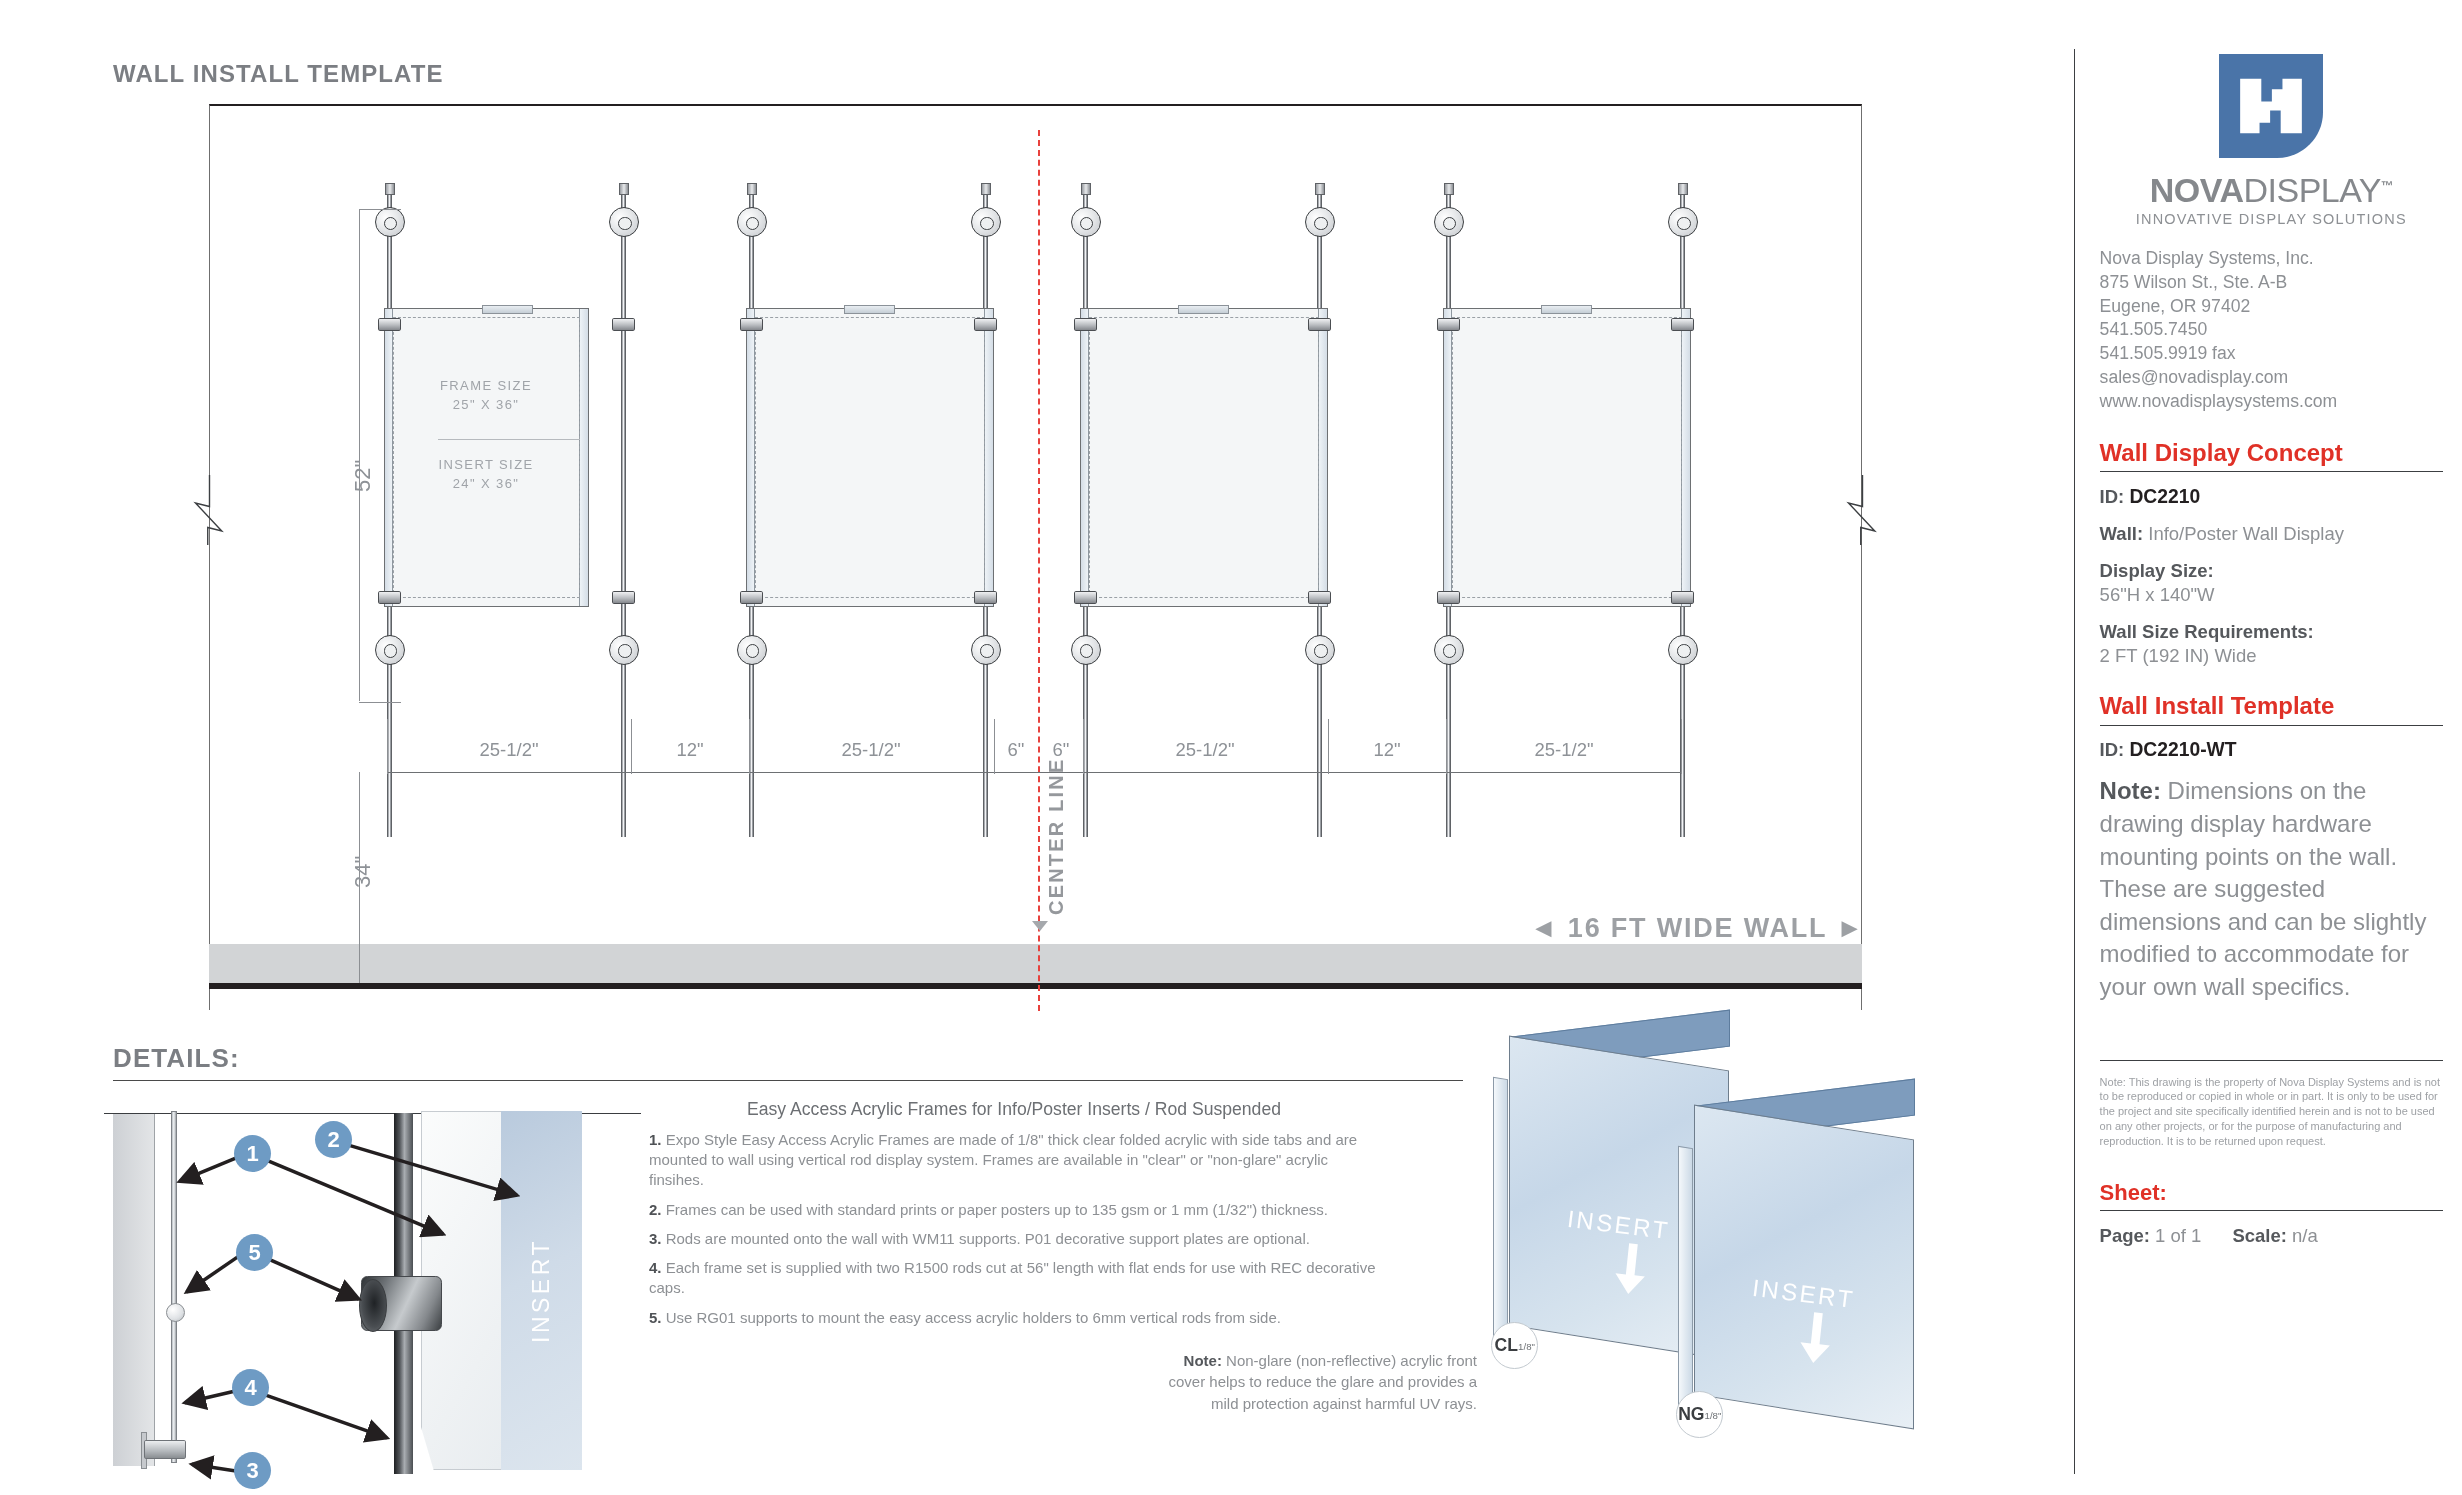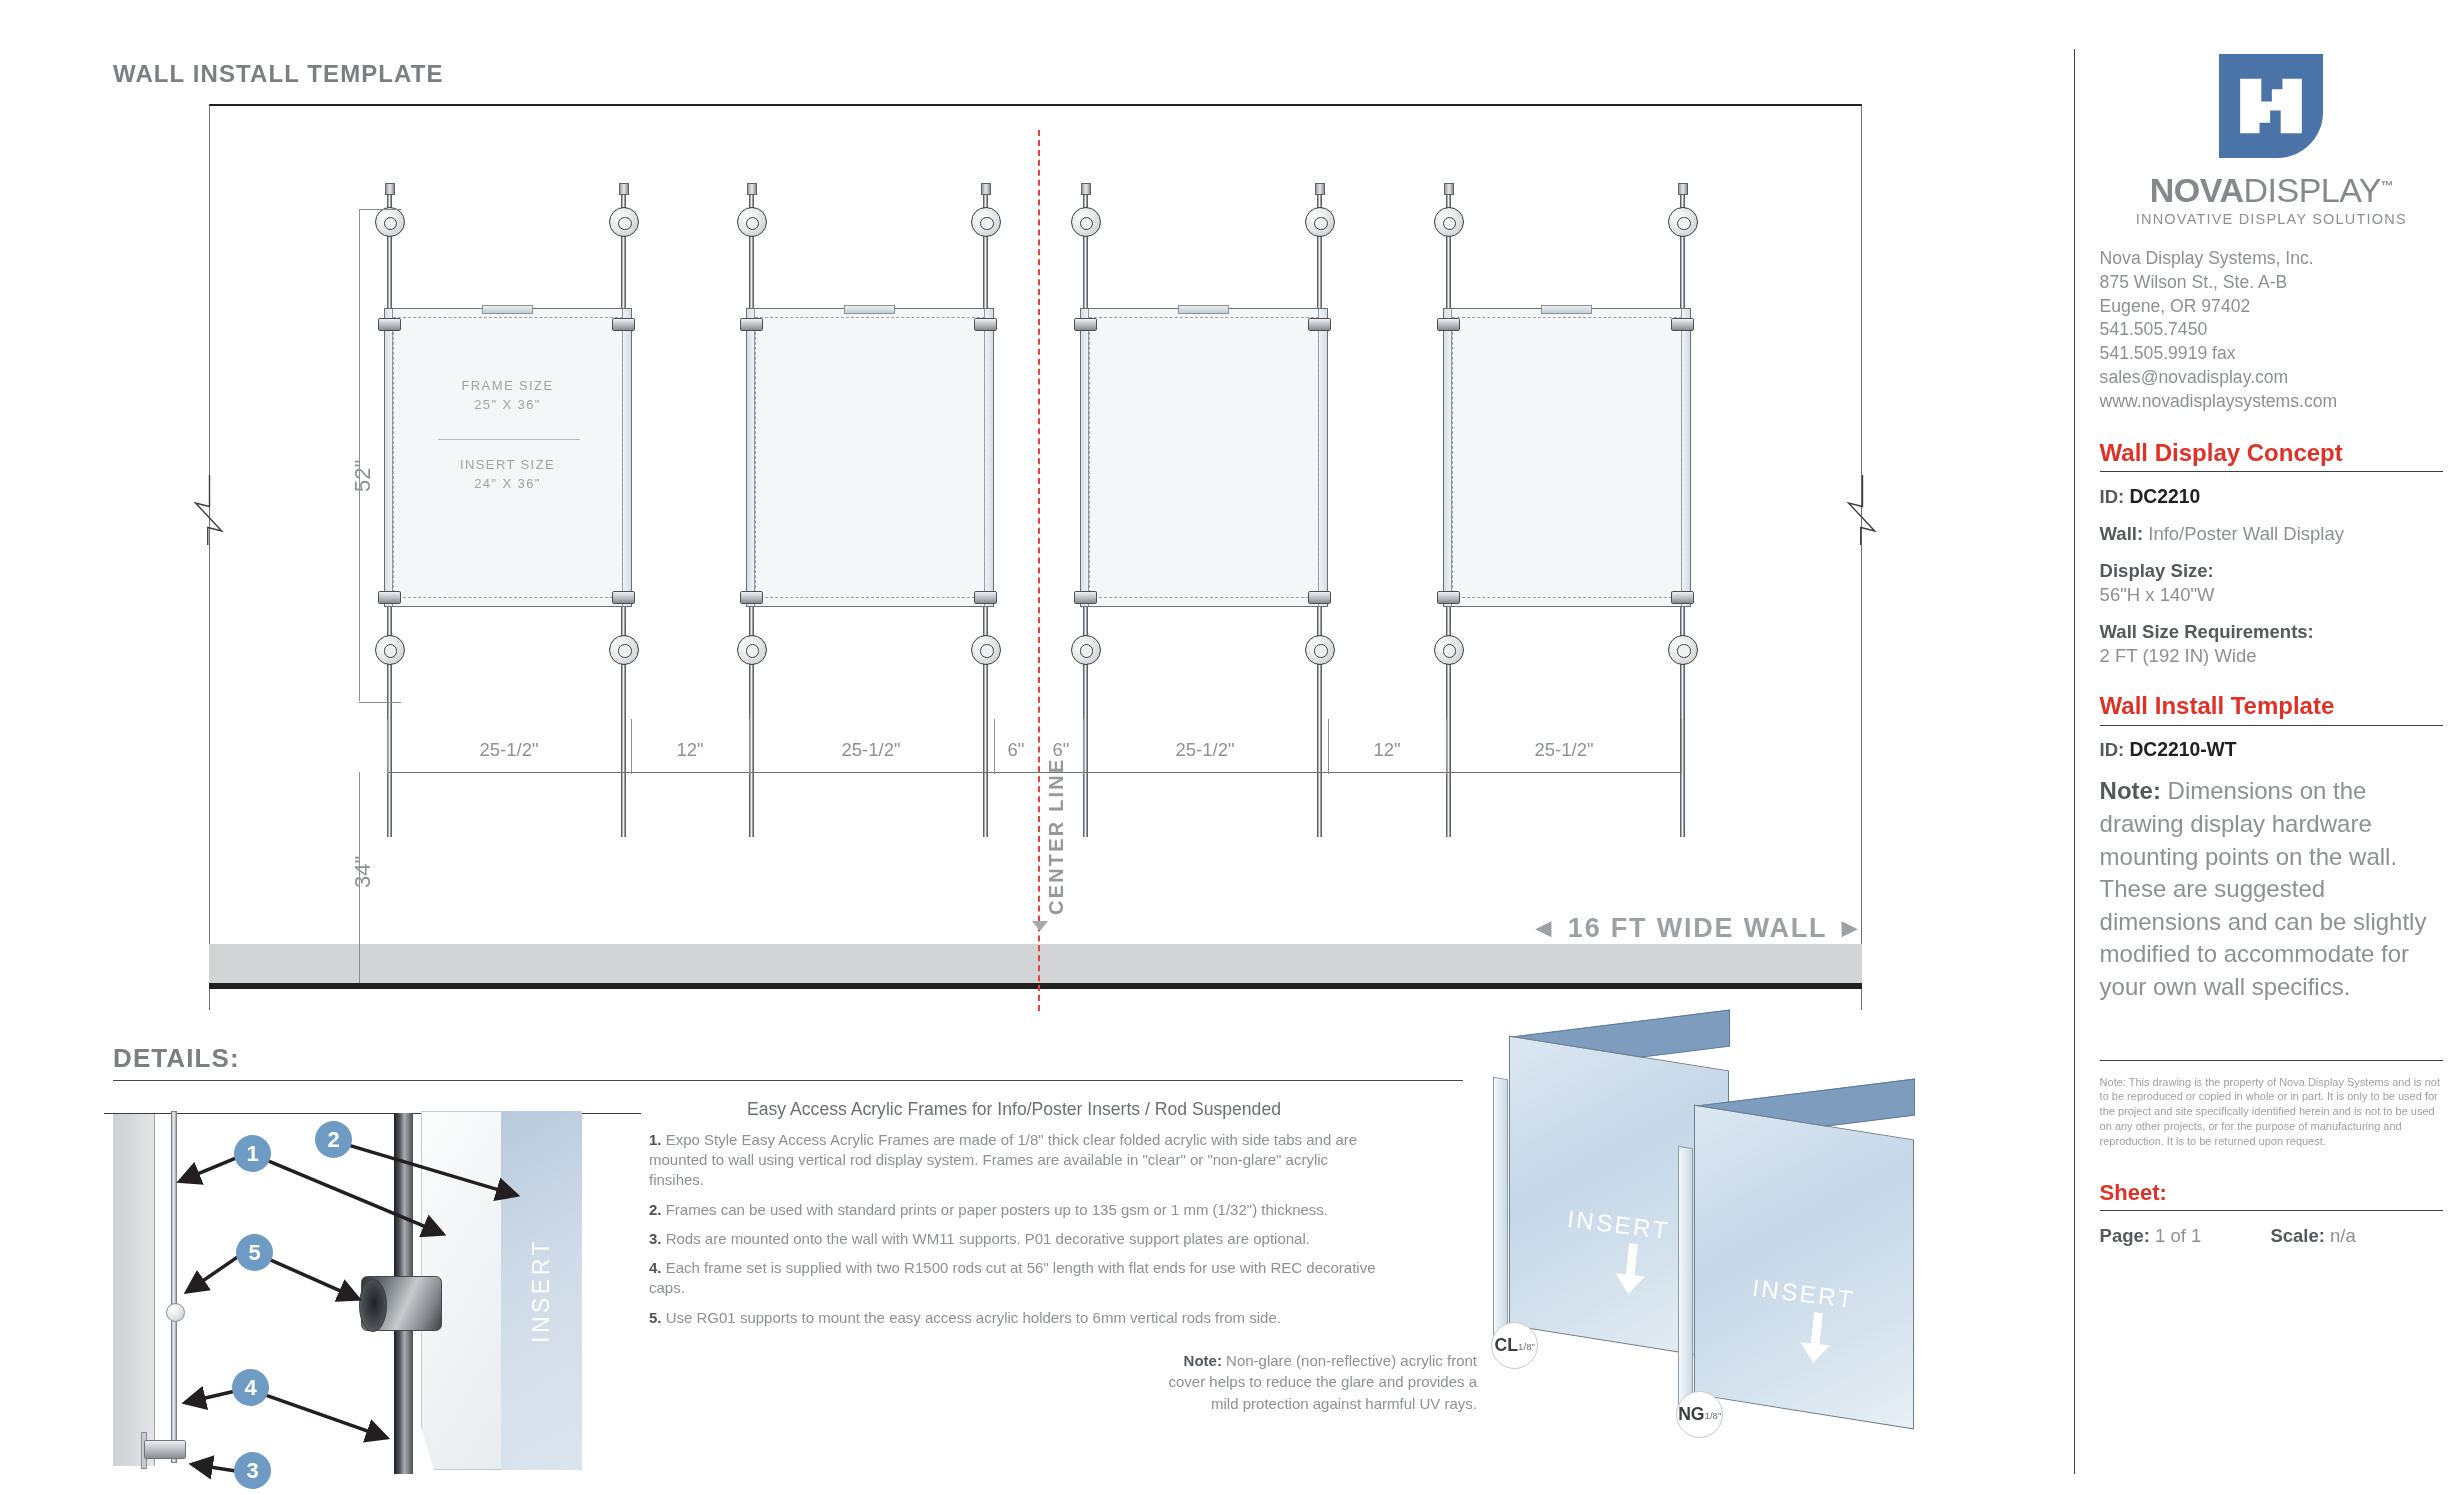--- a/index.html
+++ b/index.html
@@ -302,21 +302,21 @@
   #legal-rule { border-top: 1.4px solid #3c3f42; margin-top: 56px; }
   #legal-note {
     font-size: 11px; color: #9ea1a5; line-height: 1.34; margin-top: 14px;
   }
   #sheet-heading {
     color: #e03127; font-size: 22px; font-weight: bold; margin-top: 32px;
   }
   #sheet-rule { border-top: 1.4px solid #3c3f42; margin-top: 3.5px; }
   #sheet-row {
     margin-top: 14px; font-size: 18.5px; color: #8d9094;
-    display: flex; gap: 69px;
+    display: flex; gap: 31px;
   }
   #sheet-row b { color: #55585c; }
 </style>
 </head>
 <body>
 
 <div id="page">
 
   <div class="sheet-head" id="wall-install-heading">WALL INSTALL TEMPLATE</div>
 
@@ -339,21 +339,21 @@
   <div class="panel-group" style="left:387px; top:195px;">
     <div class="rod" style="left:0px;"></div>
     <div class="rod-cap" style="left:-1.8px;"></div>
     <div class="rod-support" style="left:-12.3px;"></div>
     <div class="rod" style="left:234px;"></div>
     <div class="rod-cap" style="left:232px;"></div>
     <div class="rod-support" style="left:222px;"></div>
     <div class="rod-support" style="left:-12.3px; top:440px;"></div>
     <div class="rod-support" style="left:222px; top:440px;"></div>
 
-    <div class="acrylic" style="left:-3.5px; top:113px; width:248px; height:299px;">
+    <div class="acrylic" style="left:-3.5px; top:113px; width:205px; height:299px;">
       <div class="acrylic-sidetab" style="left:0;"></div>
       <div class="acrylic-sidetab right" style="right:0;"></div>
       <div class="acrylic-inner"></div>
       <div class="acrylic-topclip" style="left:97px;"></div>
       <div class="frame-label" style="top:69px;">
         <span>FRAME SIZE</span>
         <span class="sz">25" X 36"</span>
       </div>
       <div id="frame-label-divider" style="left:53px; top:130px; width:142px;"></div>
       <div class="frame-label" style="top:148px;">

